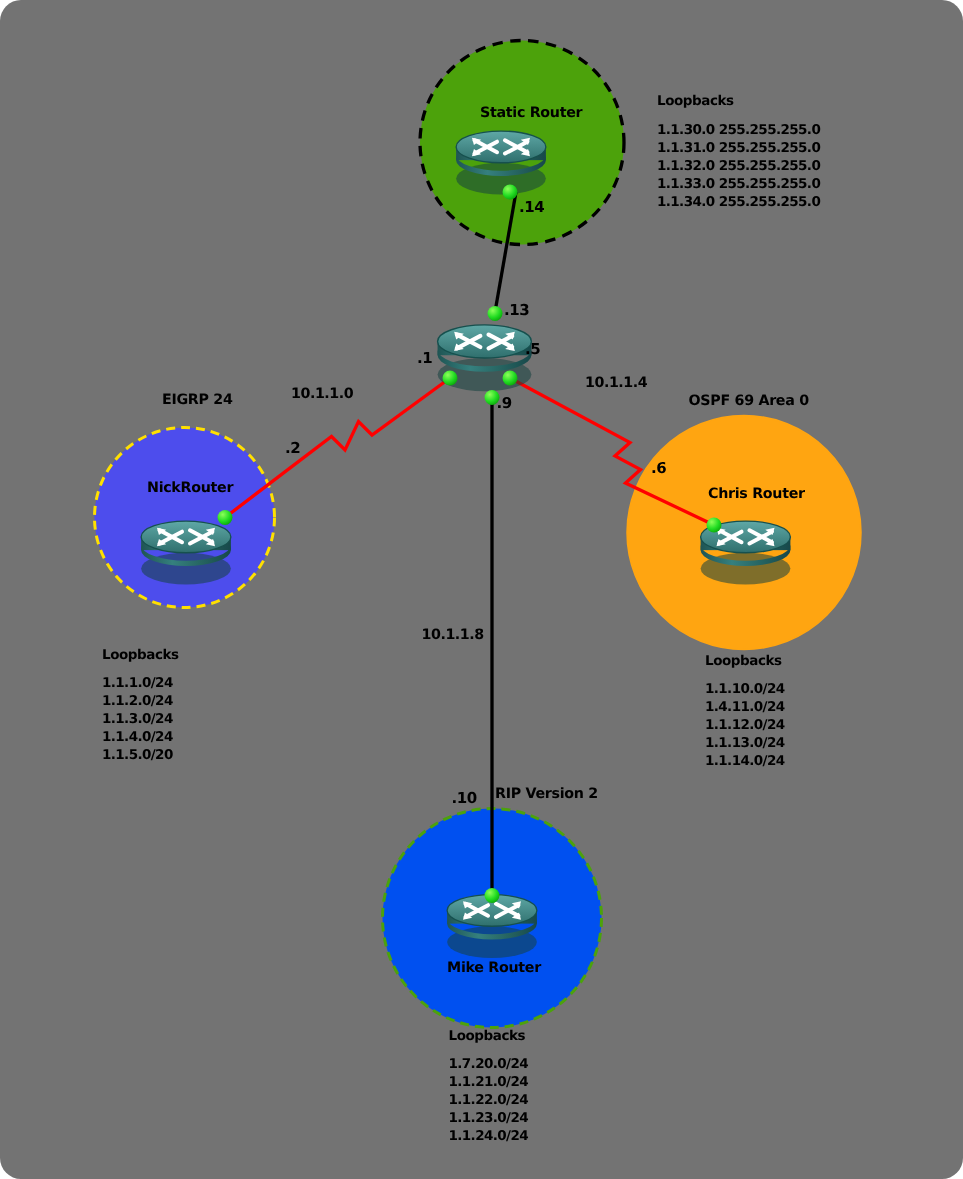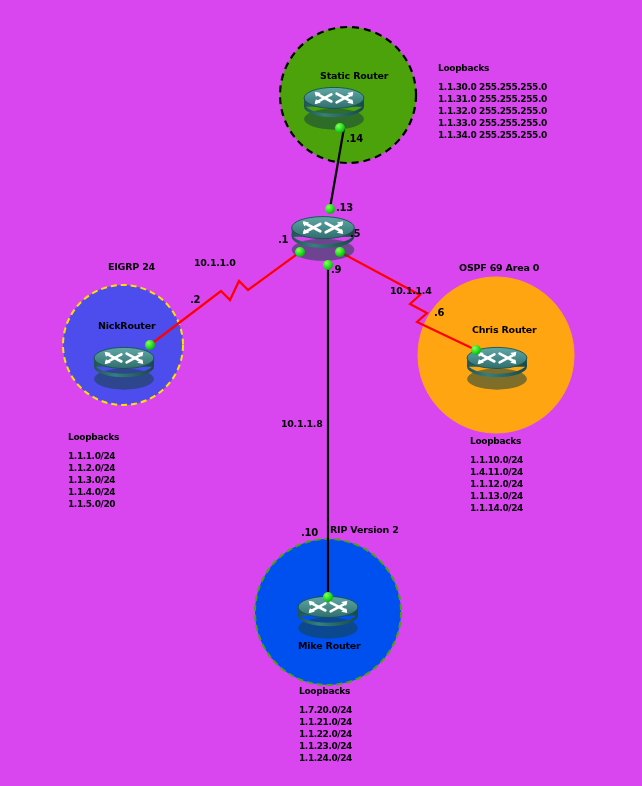--- a/index.html
+++ b/index.html
@@ -9,22 +9,23 @@
     background: #ffffff;
   }
   body {
     font-family: "DejaVu Sans", "Liberation Sans", sans-serif;
     color: #000000;
   }
   #canvas {
     position: relative;
     width: 642px;
     height: 786px;
-    background: #d946ef;
+    background: #737373;
     overflow: hidden;
+    border-radius: 14px;
   }
   #topology-svg {
     position: absolute;
     left: 0;
     top: 0;
     width: 642px;
     height: 786px;
   }
   .label {
     position: absolute;
@@ -150,21 +151,21 @@
   <div class="label iface-label" style="left:331px; top:265px;">.9</div>
 
   <div class="label proto-label" style="left:108px; top:262px;">EIGRP 24</div>
   <div class="label router-name" style="left:98px; top:321px;">NickRouter</div>
   <div class="label iface-label" style="left:190px; top:295px;">.2</div>
   <div class="label link-label" style="left:194px; top:258px;">10.1.1.0</div>
 
   <div class="label proto-label" style="left:459px; top:263px;">OSPF 69 Area 0</div>
   <div class="label router-name" style="left:472px; top:325px;">Chris Router</div>
   <div class="label iface-label" style="left:434px; top:308px;">.6</div>
-  <div class="label link-label" style="left:390px; top:251px;margin-top:35px;">10.1.1.4</div>
+  <div class="label link-label" style="left:390px; top:251px;">10.1.1.4</div>
 
   <div class="label link-label" style="left:281px; top:419px;">10.1.1.8</div>
   <div class="label proto-label" style="left:330px; top:525px;">RIP Version 2</div>
   <div class="label iface-label" style="left:301px; top:528px;">.10</div>
   <div class="label router-name" style="left:298px; top:641px;">Mike Router</div>
 
   <div class="loopback-block" style="left:438px; top:63px;">
     <div class="loopback-title">Loopbacks</div>
     <div class="loopback-line">1.1.30.0 255.255.255.0</div>
     <div class="loopback-line">1.1.31.0 255.255.255.0</div>

